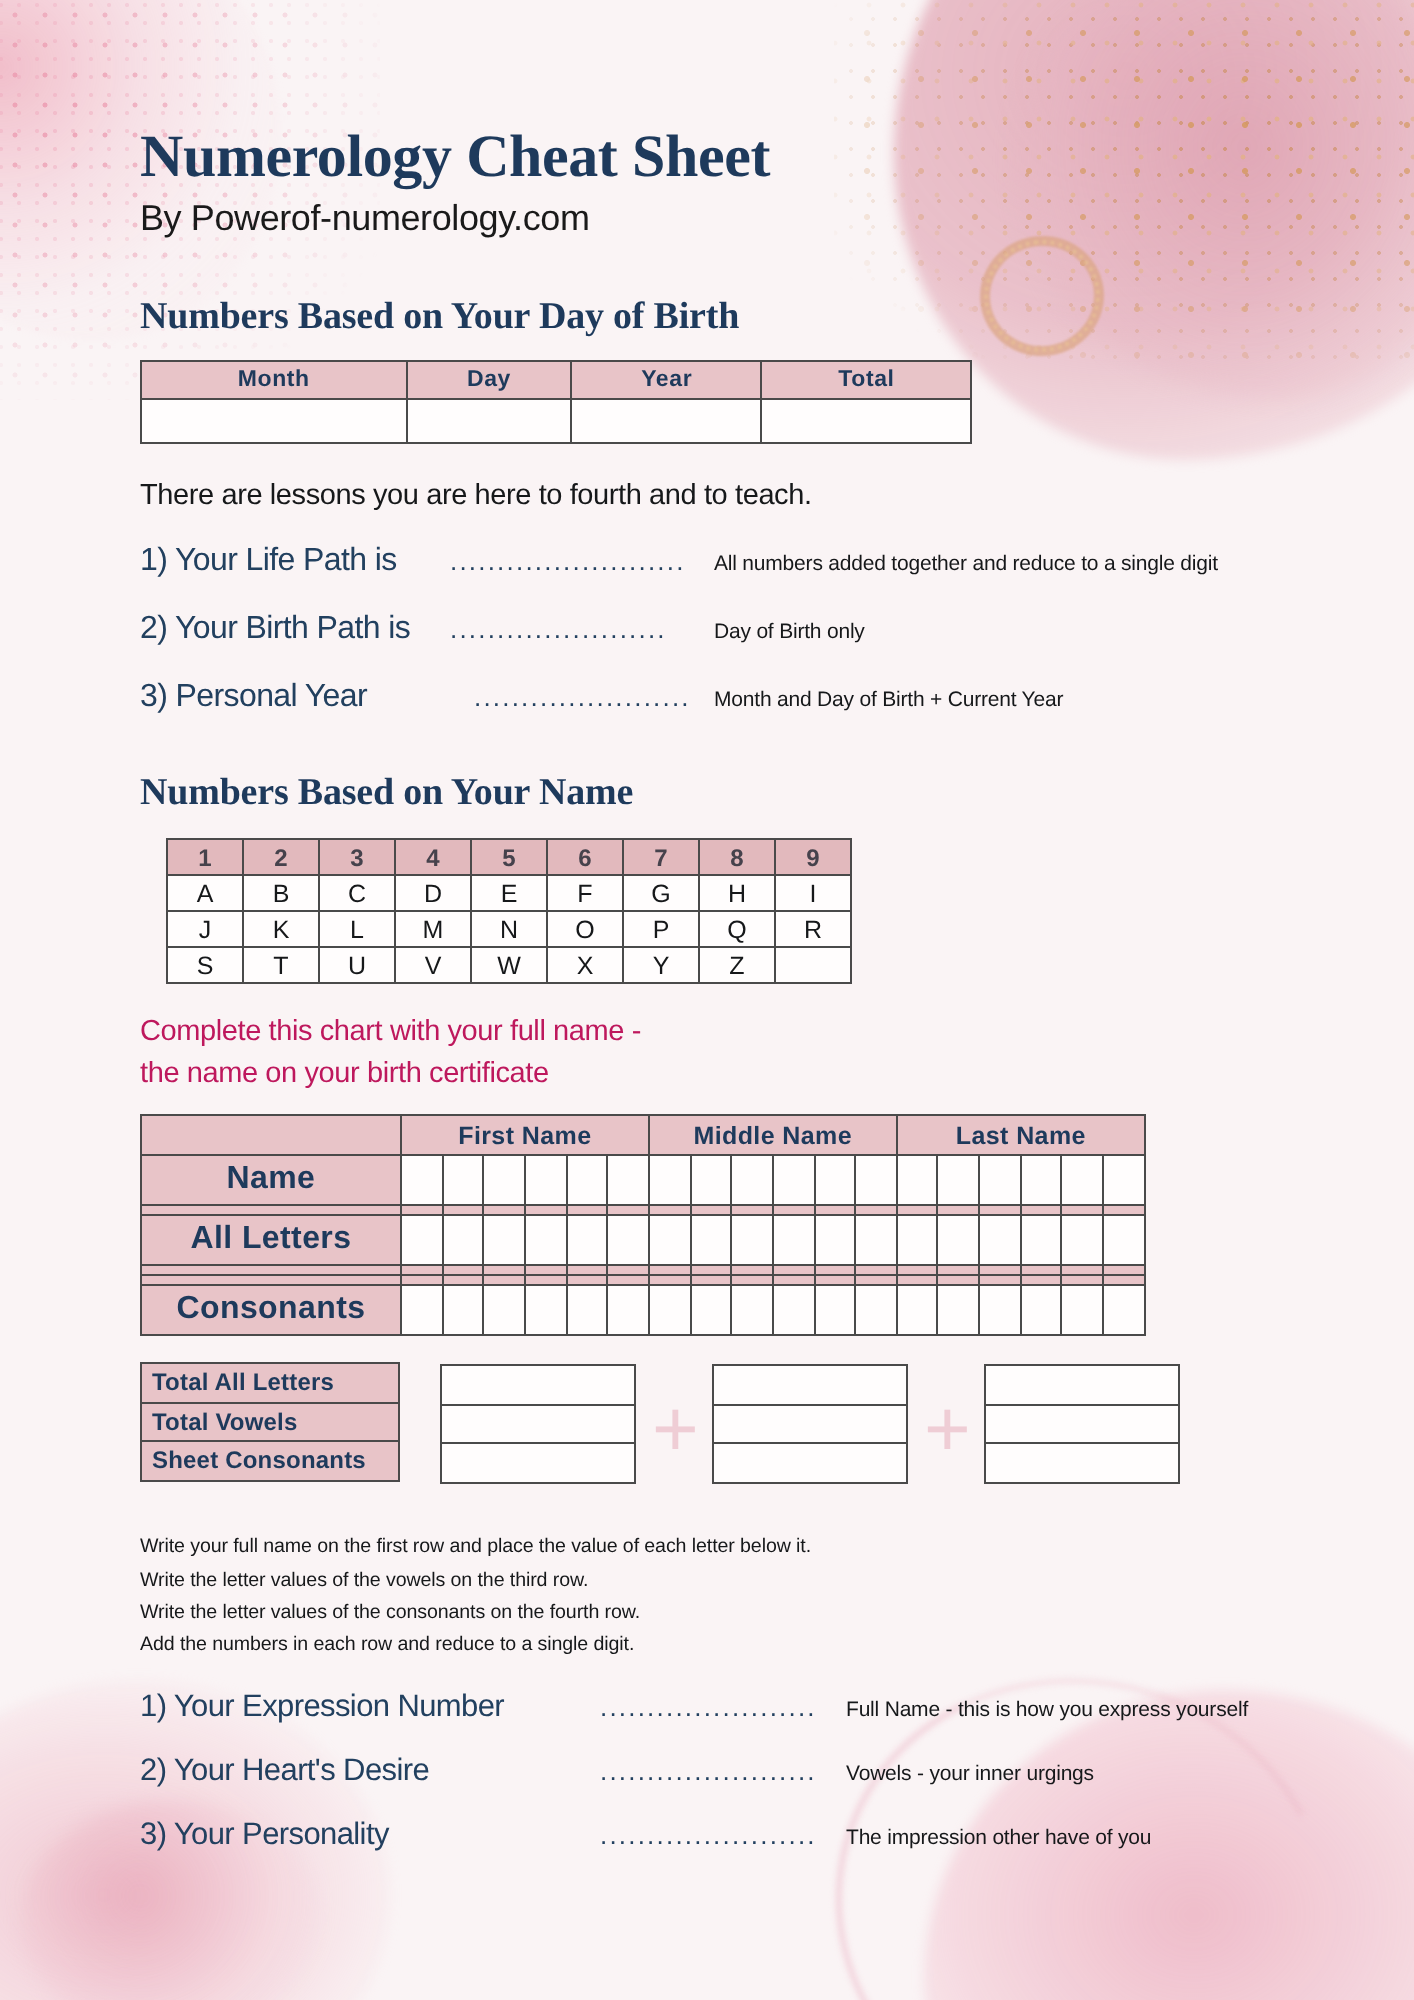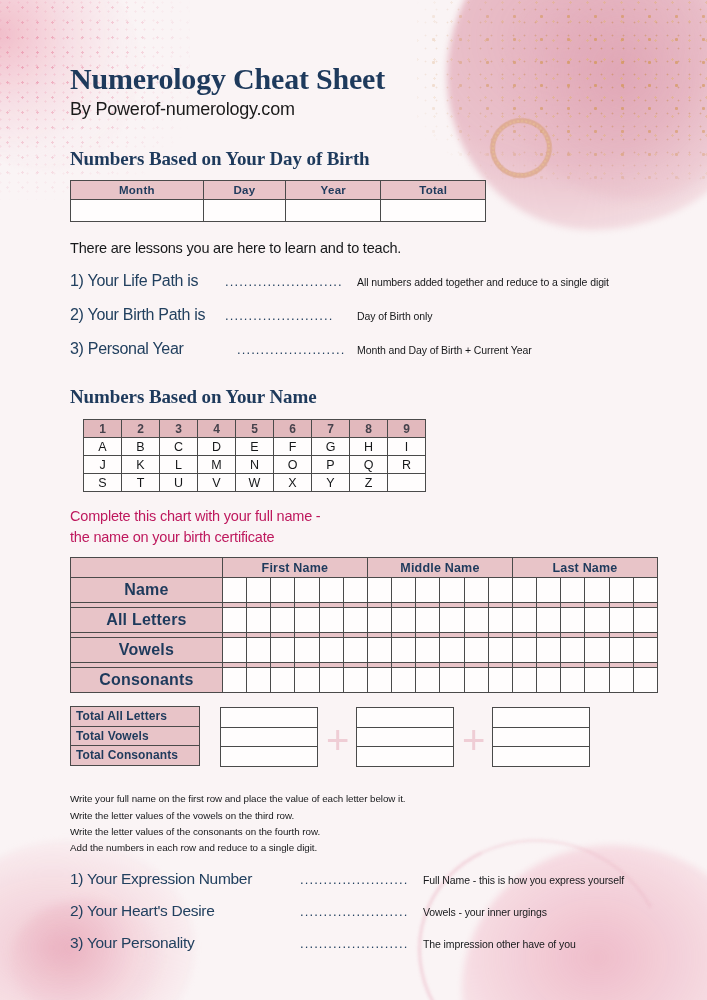--- a/index.html
+++ b/index.html
@@ -209,21 +209,21 @@
     color: #be185d;
     margin-top: 14px;
     line-height: 1.45;
     letter-spacing: -0.2px;
   }
 
   
   table.namechart {
     border-collapse: collapse;
     margin-top: 9px;
-    width: 588px;
+    width: 503px;
   }
   table.namechart td, table.namechart th {
     border: 1.3px solid #4a4a4a;
     padding: 0;
   }
   .nc-corner { background: #e8c4c8; width: 130px; }
   .nc-group {
     background: #e8c4c8;
     color: #1e3a5c;
     font-size: 12.5px;
@@ -325,21 +325,21 @@
     </tr>
     <tr>
       <td></td>
       <td></td>
       <td></td>
       <td></td>
     </tr>
   </tbody>
     </table>
 
-  <div class="lesson-line">There are lessons you are here to learn and to teach.</div>
+  <div class="lesson-line">There are lessons you are here to fourth and to teach.</div>
 
   <div class="item-row">
     <span class="item-label" style="width:155px">1) Your Life Path is</span>
     <span class="item-dots" style="width:120px">.........................</span>
     <span class="item-note" style="margin-left:12px">All numbers added together and reduce to a single digit</span>
   </div>
 
   <div class="item-row">
     <span class="item-label" style="width:155px">2) Your Birth Path is</span>
     <span class="item-dots" style="width:120px">.......................</span>
@@ -497,41 +497,20 @@
           <td class="nc-spacer-cell"></td>
       <td class="nc-spacer-cell"></td>
           <td class="nc-spacer-cell"></td>
           <td class="nc-spacer-cell"></td>
           <td class="nc-spacer-cell"></td>
           <td class="nc-spacer-cell"></td>
           <td class="nc-spacer-cell"></td>
     </tr>
 
     <tr>
-      <td class="nc-label">Vowels</td>
-      <td class="nc-cell"></td>
-          <td class="nc-cell"></td>
-          <td class="nc-cell"></td>
-          <td class="nc-cell"></td>
-          <td class="nc-cell"></td>
-          <td class="nc-cell"></td>
-      <td class="nc-cell"></td>
-          <td class="nc-cell"></td>
-          <td class="nc-cell"></td>
-          <td class="nc-cell"></td>
-          <td class="nc-cell"></td>
-          <td class="nc-cell"></td>
-      <td class="nc-cell"></td>
-          <td class="nc-cell"></td>
-          <td class="nc-cell"></td>
-          <td class="nc-cell"></td>
-          <td class="nc-cell"></td>
-          <td class="nc-cell"></td>
-    </tr>
-    <tr>
       <td class="nc-spacer"></td>
       <td class="nc-spacer-cell"></td>
           <td class="nc-spacer-cell"></td>
           <td class="nc-spacer-cell"></td>
           <td class="nc-spacer-cell"></td>
           <td class="nc-spacer-cell"></td>
           <td class="nc-spacer-cell"></td>
       <td class="nc-spacer-cell"></td>
           <td class="nc-spacer-cell"></td>
           <td class="nc-spacer-cell"></td>
@@ -567,21 +546,21 @@
           <td class="nc-cell"></td>
           <td class="nc-cell"></td>
     </tr>
   </tbody>
     </table>
 
   <div class="totals">
     <div class="totals-labels">
       <div class="tot-label">Total All Letters</div>
       <div class="tot-label">Total Vowels</div>
-      <div class="tot-label">Total Consonants</div>
+      <div class="tot-label">Sheet Consonants</div>
     </div>
 
     <div class="tot-box">
       <div class="tot-cell"></div>
       <div class="tot-cell"></div>
       <div class="tot-cell"></div>
     </div>
 
     <div class="plus">+</div>
 

